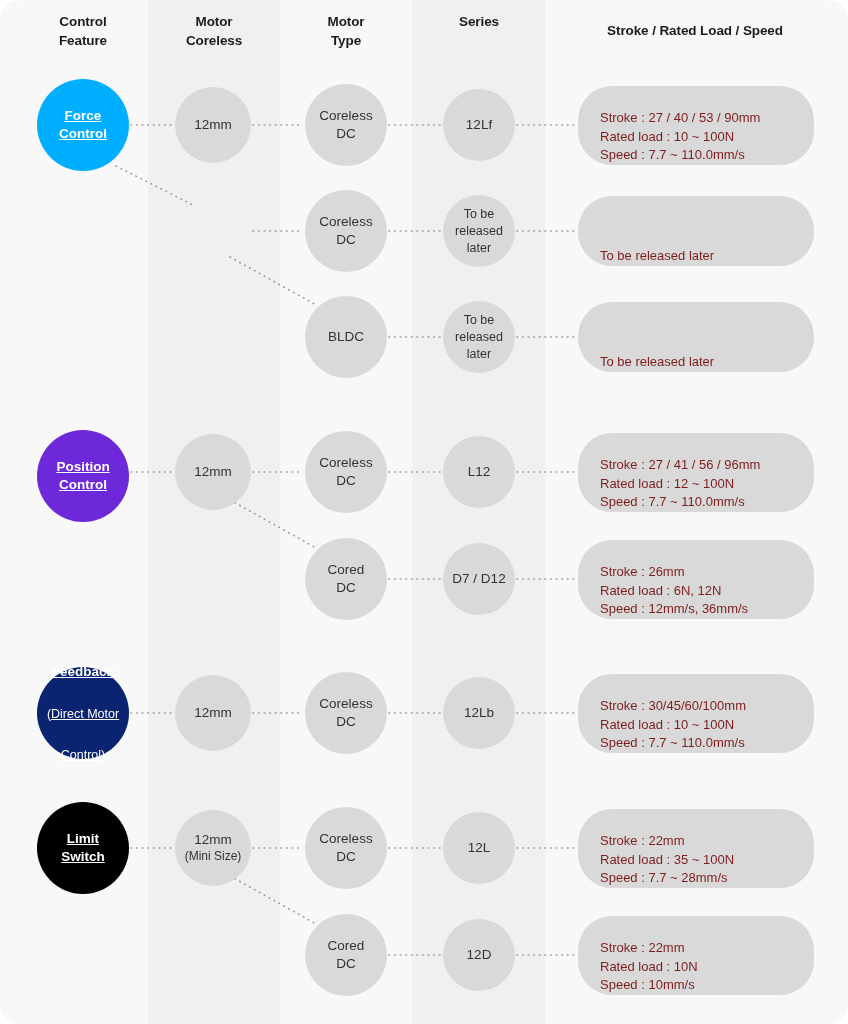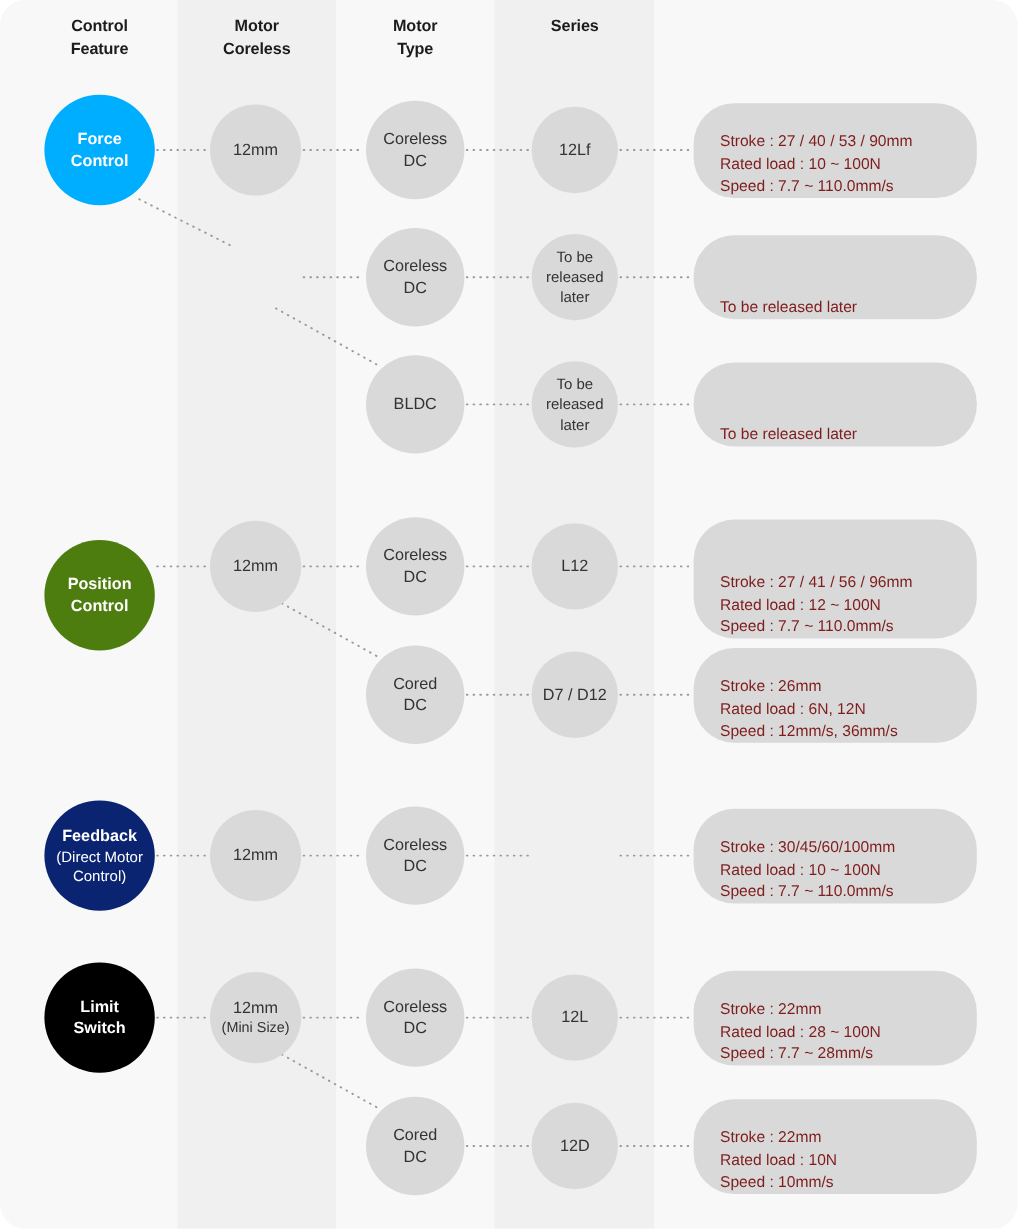--- a/index.html
+++ b/index.html
@@ -76,26 +76,28 @@
   }
 
   .node.control {
     width: 92px;
     height: 92px;
     left: 37px;
     color: #ffffff;
     font-size: 13.5px;
     font-weight: bold;
     line-height: 1.3;
+    text-decoration: underline;
   }
   .node.control .sub {
     display: block;
     font-weight: normal;
     font-size: 12.5px;
     line-height: 1.28;
+    margin-top: 25px;
   }
 
   .node.grey {
     background: #d9d9d9;
     color: #333333;
     font-size: 13.5px;
     line-height: 1.36;
   }
   .node.n-diameter { width: 76px; height: 76px; left: 175px; }
   .node.n-type     { width: 82px; height: 82px; left: 305px; }
@@ -141,20 +143,21 @@
   </div>
   <div class="col-head h-diameter">
     <div>Motor</div>
     <div>Coreless</div>
   </div>
   <div class="col-head h-type">
     <div>Motor</div>
     <div>Type</div>
   </div>
   <div class="col-head h-series">Series</div>
+  <div class="col-head h-spec">Stroke / Rated Load / Speed</div>
 
   <svg id="wires" viewBox="0 0 848 1024">
 
     <line x1="131" y1="125" x2="173" y2="125"></line>
     <line x1="253" y1="125" x2="303" y2="125"></line>
     <line x1="389" y1="125" x2="441" y2="125"></line>
     <line x1="517" y1="125" x2="576" y2="125"></line>
     <line x1="116" y1="166" x2="193" y2="205"></line>
 
     <line x1="253" y1="231" x2="303" y2="231"></line>
@@ -189,21 +192,21 @@
     <line x1="517" y1="955" x2="576" y2="955"></line>
   </svg>
 
   <div class="node control" style="top:79px;background:#00aeff">
     <div>
       <span>Force</span><br>
       <span>Control</span>
     </div>
   </div>
 
-  <div class="node control" style="top:450px;background:#4d7c0f">
+  <div class="node control" style="top:430px;background:#6d28d9">
     <div>
       <span>Position</span><br>
       <span>Control</span>
     </div>
   </div>
 
   <div class="node control" style="top:667px;background:#0a2472">
     <div>
       <span>Feedback</span>
       <span class="sub">(Direct Motor</span>
@@ -295,20 +298,23 @@
       <span>To be</span><br>
       <span>released</span><br>
       <span>later</span>
     </div>
   </div>
   <div class="node grey n-series" style="top:436px">
     <span>L12</span>
   </div>
   <div class="node grey n-series" style="top:543px">
     <span>D7 / D12</span>
+  </div>
+  <div class="node grey n-series" style="top:677px">
+    <span>12Lb</span>
   </div>
   <div class="node grey n-series" style="top:812px">
     <span>12L</span>
   </div>
   <div class="node grey n-series" style="top:919px">
     <span>12D</span>
   </div>
 
   <div class="spec" style="top:86px;height:79px">
     <div class="row">Stroke  : 27 / 40 / 53 / 90mm</div>
@@ -317,41 +323,41 @@
   </div>
 
   <div class="spec single" style="top:196px;height:70px">
     <div class="row">To be released later</div>
   </div>
 
   <div class="spec single" style="top:302px;height:70px">
     <div class="row">To be released later</div>
   </div>
 
-  <div class="spec" style="top:433px;height:99px">
+  <div class="spec" style="top:433px;height:79px">
     <div class="row">Stroke  : 27 / 41 / 56 / 96mm</div>
     <div class="row">Rated load : 12 ~ 100N</div>
     <div class="row">Speed  : 7.7 ~ 110.0mm/s</div>
   </div>
 
   <div class="spec" style="top:540px;height:79px">
     <div class="row">Stroke  : 26mm</div>
     <div class="row">Rated load : 6N, 12N</div>
     <div class="row">Speed  : 12mm/s, 36mm/s</div>
   </div>
 
   <div class="spec" style="top:674px;height:79px">
     <div class="row">Stroke  : 30/45/60/100mm</div>
     <div class="row">Rated load : 10 ~ 100N</div>
     <div class="row">Speed  : 7.7 ~ 110.0mm/s</div>
   </div>
 
   <div class="spec" style="top:809px;height:79px">
     <div class="row">Stroke  : 22mm</div>
-    <div class="row">Rated load : 28 ~ 100N</div>
+    <div class="row">Rated load : 35 ~ 100N</div>
     <div class="row">Speed  : 7.7 ~ 28mm/s</div>
   </div>
 
   <div class="spec" style="top:916px;height:79px">
     <div class="row">Stroke  : 22mm</div>
     <div class="row">Rated load : 10N</div>
     <div class="row">Speed  : 10mm/s</div>
   </div>
 
 </div>

